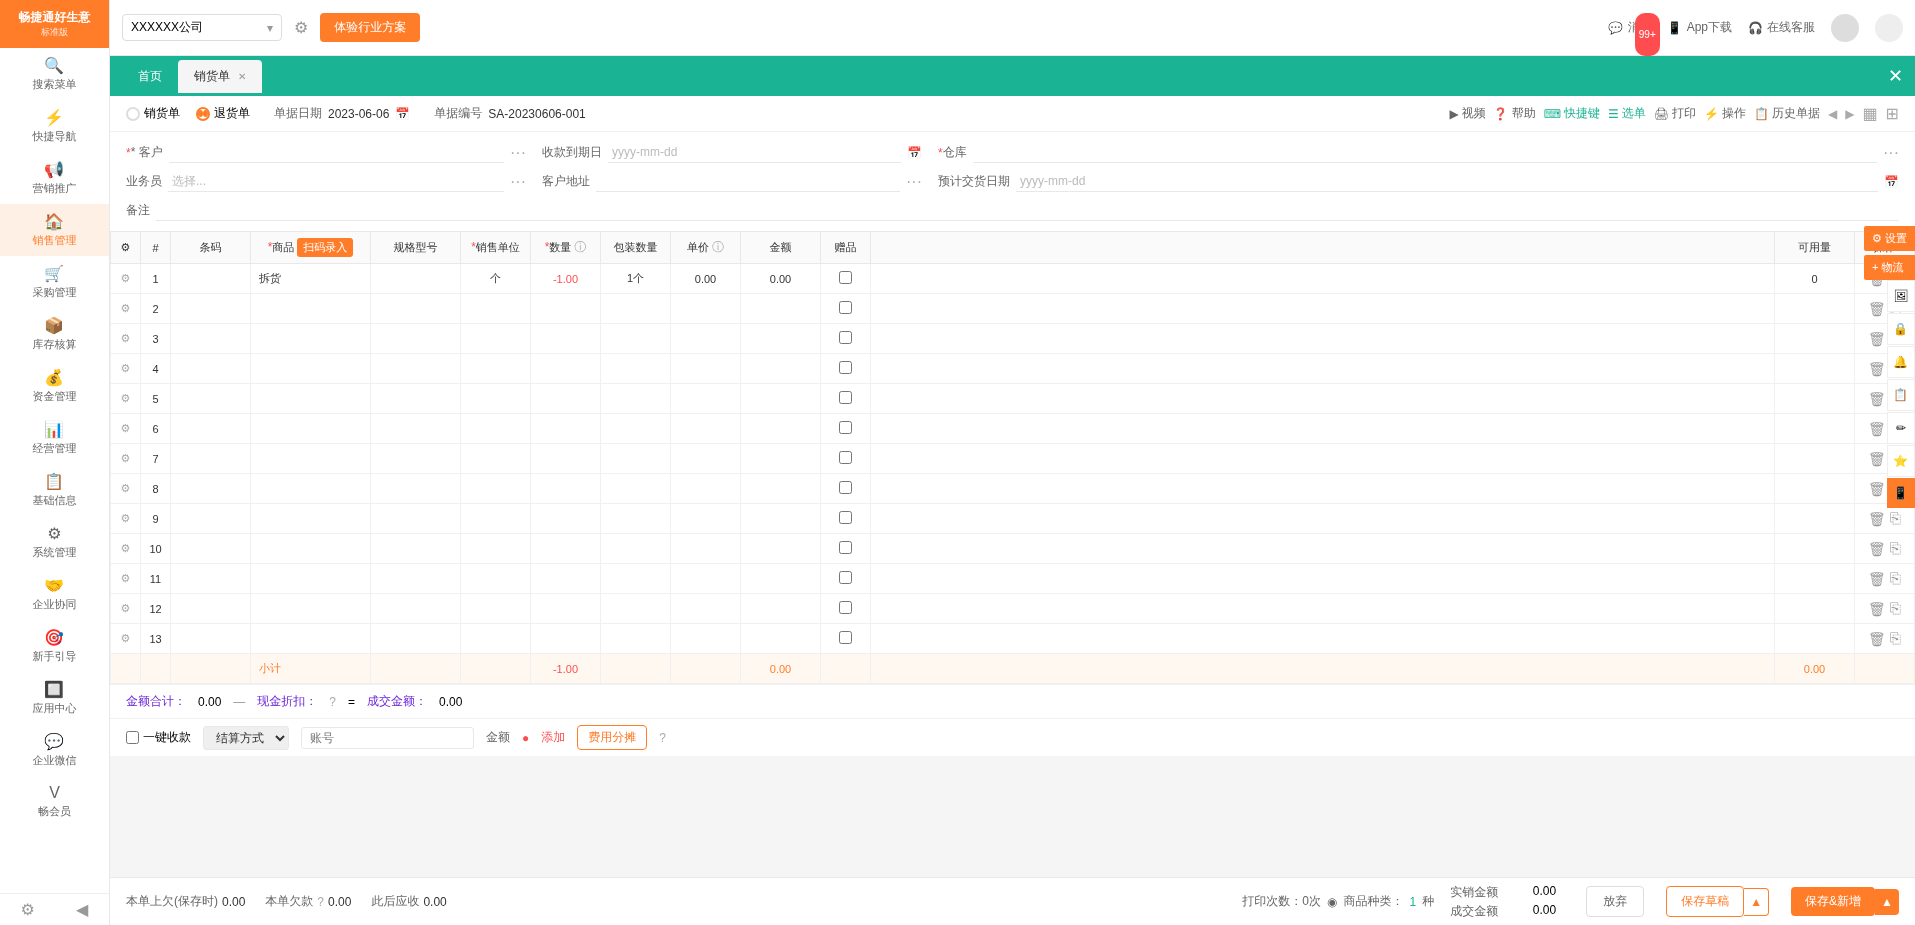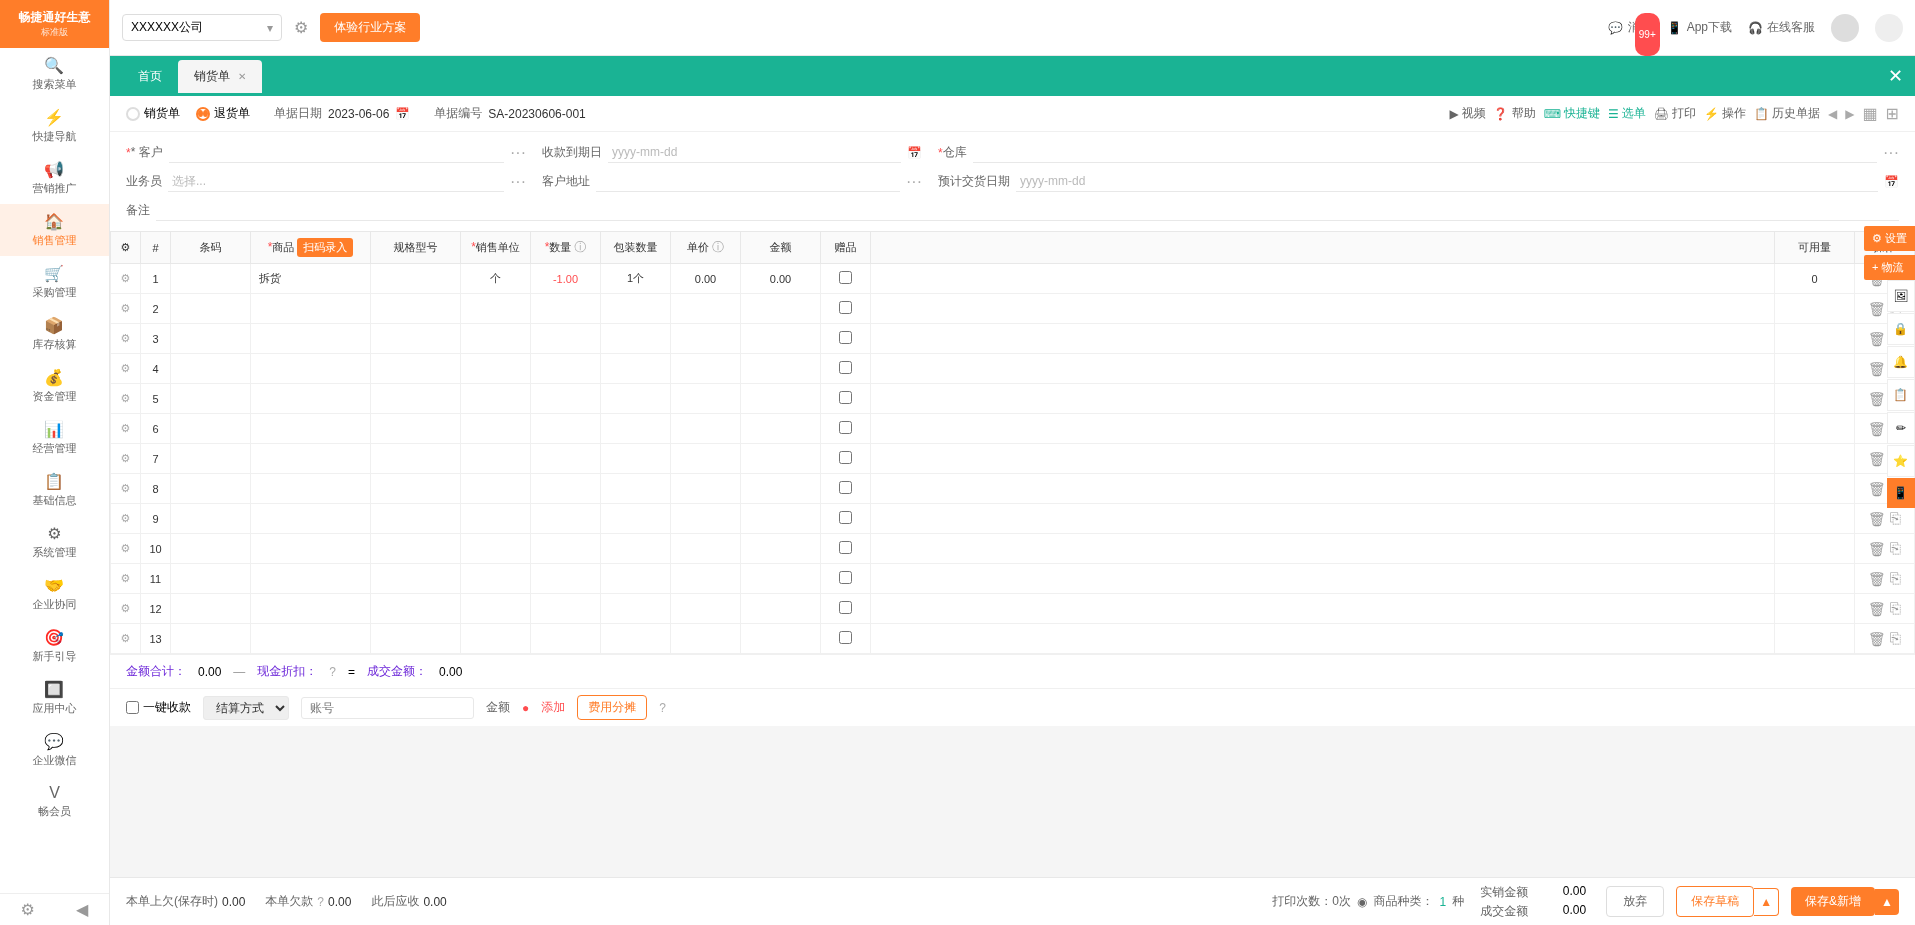--- a/index.html
+++ b/index.html
@@ -106,21 +106,21 @@
     .add-icon { color: #ff4d4f; font-weight: bold; }
     .fee-btn { border: 1px solid #ff7d29; color: #ff7d29; border-radius: 4px; padding: 3px 10px; cursor: pointer; background: white; }
     .help-icon { color: #aaa; cursor: pointer; }
 
     
     .bottom-bar { height: 48px; background: white; border-top: 1px solid #e8e8e8; display: flex; align-items: center; padding: 0 16px; gap: 16px; position: relative; }
     .bottom-stats { display: flex; gap: 20px; align-items: center; }
     .stat-item { display: flex; align-items: center; gap: 4px; color: #666; font-size: 11px; }
     .stat-value { color: #333; font-weight: 500; }
     .print-info { display: flex; align-items: center; gap: 6px; color: #666; font-size: 11px; margin-left: auto; }
-    .action-btns { display: flex; align-items: center; gap: 12px; }
+    .action-btns { display: flex; align-items: center; gap: 22px; }
     .btn-discard { border: 1px solid #ddd; border-radius: 4px; padding: 6px 16px; background: white; cursor: pointer; color: #666; }
     .btn-save-draft { border: 1px solid #ff7d29; border-radius: 4px; padding: 6px 14px; color: #ff7d29; background: white; cursor: pointer; display: flex; align-items: center; gap: 4px; }
     .btn-save-new { background: #ff7d29; color: white; border: none; border-radius: 4px; padding: 6px 14px; cursor: pointer; display: flex; align-items: center; gap: 4px; }
 
     
     .right-float { position: fixed; right: 0; top: 200px; display: flex; flex-direction: column; gap: 1px; z-index: 100; }
 
     
     ::-webkit-scrollbar { width: 6px; height: 6px; }
     ::-webkit-scrollbar-thumb { background: #ccc; border-radius: 3px; }
@@ -657,20 +657,36 @@
       <td><input type="checkbox" style=""></td>
       <td></td>
       <td></td>
       <td>
         <div class="ops-btns">
           <span class="op-btn">🗑</span>
           <span class="op-btn">⎘</span>
         </div>
       </td>
     </tr>
+                <tr class="subtotal-row">
+    <td></td>
+    <td></td>
+    <td></td>
+    <td style="text-align:left;padding-left:8px;color:#ff7d29;">小计</td>
+    <td></td>
+    <td></td>
+    <td style="color:#ff4d4f;">-1.00</td>
+    <td></td>
+    <td></td>
+    <td style="color:#ff7d29;">0.00</td>
+    <td></td>
+    <td></td>
+    <td style="color:#ff7d29;">0.00</td>
+    <td></td>
+  </tr>
               </tbody>
           </table>
         </div>
 
         <div class="footer-summary">
           <span class="summary-label">金额合计：</span>
           <span>0.00</span>
           <span class="dash">—</span>
           <span class="summary-label">现金折扣：</span>
           <span style="color:#aaa;">?</span>

